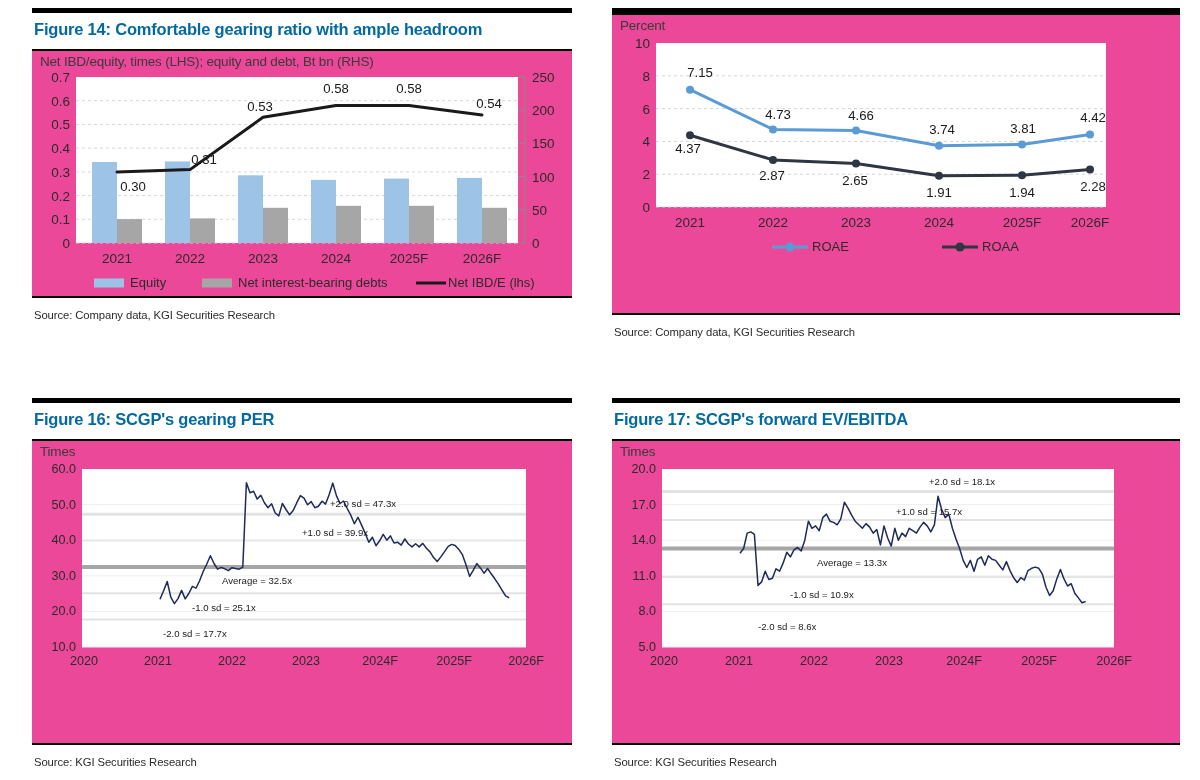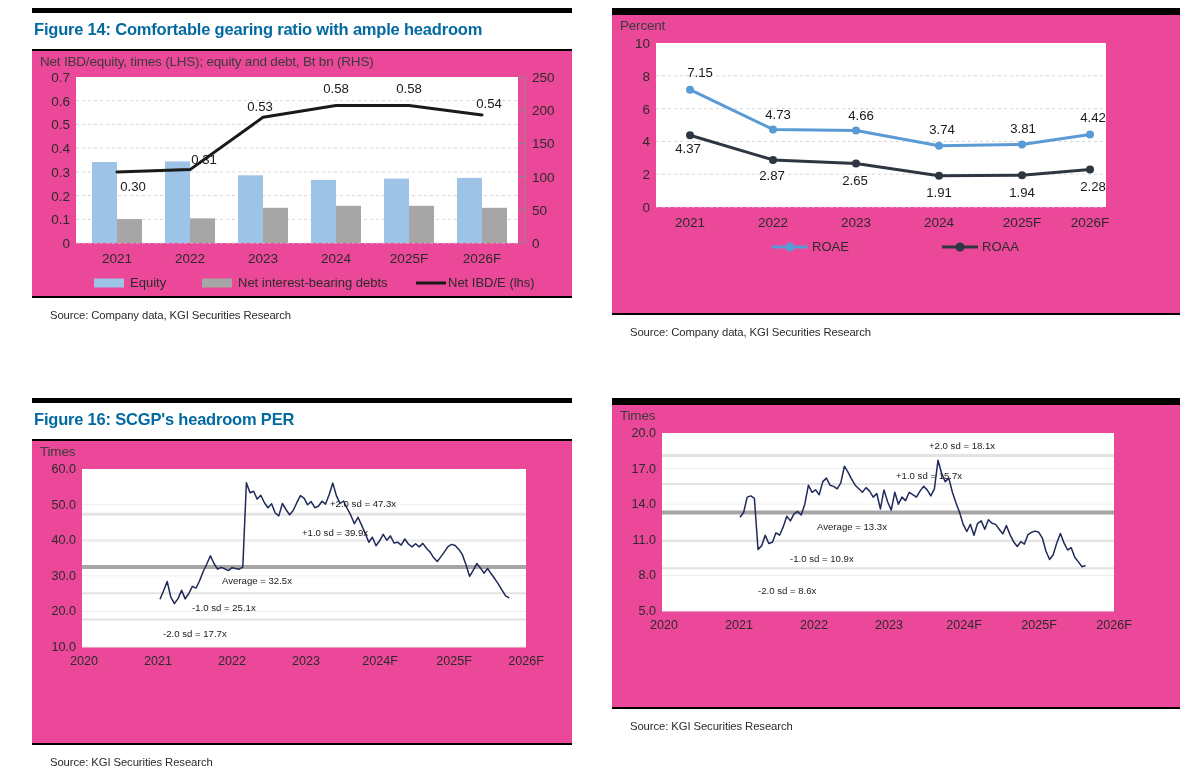--- a/index.html
+++ b/index.html
@@ -35,21 +35,21 @@
   .chartbox.h14 { height:245px; }
   .chartbox.h15 { height:298px; }
   .chartbox.h16 { height:302px; }
 
   .unit-label {
     position:absolute; top:3px; left:8px;
     font-size:13.5px; color:#3a3a3a; letter-spacing:-0.2px;
   }
   .rule-bottom { height:2.5px; background:#000000; margin-top:0px; }
   .source {
-    font-size:11.3px; color:#2b2b2b; padding:11px 0 0 2px; letter-spacing:-0.1px;margin-left:16px;
+    font-size:11.3px; color:#2b2b2b; padding:11px 0 0 2px; letter-spacing:-0.1px;
   }
 
   svg { display:block; }
   .axlab { font-size:13.5px; fill:#2b2b2b; font-family:"Liberation Sans", sans-serif; }
   .axlab.sm { font-size:12.6px; }
   .vallab { font-size:13.2px; fill:#1a1a1a; font-family:"Liberation Sans", sans-serif; }
   .tinylab { font-size:9.6px; fill:#1a1a1a; font-family:"Liberation Sans", sans-serif; }
   .legtxt { font-size:13px; fill:#2b2b2b; font-family:"Liberation Sans", sans-serif; }
 </style>
 </head>
@@ -239,21 +239,21 @@
           <text class="legtxt" x="370" y="236">ROAA</text>
         </g>
       </svg>
     </div>
     <div class="rule-bottom"></div>
     <div class="source">Source: Company data, KGI Securities Research</div>
   </div>
 
   <div class="panel">
     <div class="rule-top"></div>
-    <div class="fig-title">Figure 16: SCGP's headroom PER</div>
+    <div class="fig-title">Figure 16: SCGP's gearing PER</div>
     <div class="rule-thin"></div>
 
     <div class="chartbox h16">
       <div class="unit-label">Times</div>
       <svg width="544" height="242" viewBox="0 0 544 242">
         <rect x="50" y="28" width="444" height="178" fill="#ffffff"></rect>
 
         <g>
           <line x1="50" y1="73.3" x2="494" y2="73.3" stroke="#e3e3e3" stroke-width="3"></line>
           <line x1="50" y1="99.6" x2="494" y2="99.6" stroke="#e3e3e3" stroke-width="2"></line>
@@ -298,20 +298,21 @@
           <text x="494" y="224">2026F</text>
         </g>
       </svg>
     </div>
     <div class="rule-bottom"></div>
     <div class="source">Source: KGI Securities Research</div>
   </div>
 
   <div class="panel right">
     <div class="rule-top"></div>
+    <div class="fig-title">Figure 17: SCGP's forward EV/EBITDA</div>
     <div class="rule-thin"></div>
 
     <div class="chartbox h16">
       <div class="unit-label">Times</div>
       <svg width="552" height="242" viewBox="0 0 552 242">
         <rect x="50" y="28" width="452" height="178" fill="#ffffff"></rect>
 
         <g>
           <line x1="50" y1="50.5" x2="502" y2="50.5" stroke="#e3e3e3" stroke-width="3"></line>
           <line x1="50" y1="79.0" x2="502" y2="79.0" stroke="#e3e3e3" stroke-width="2"></line>

